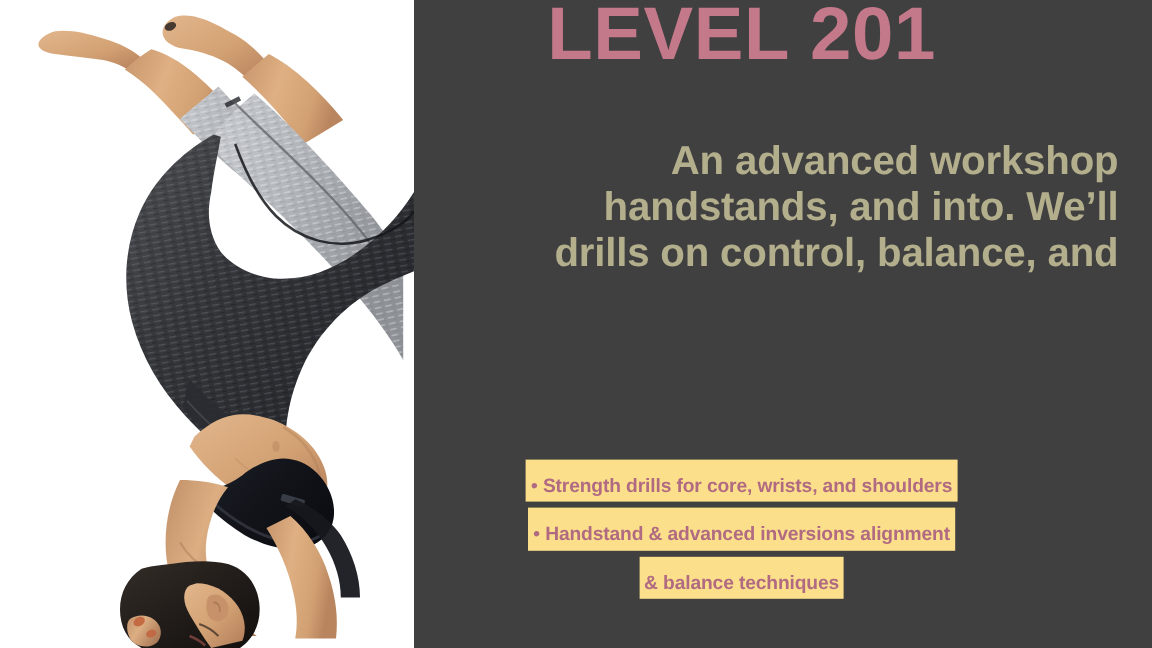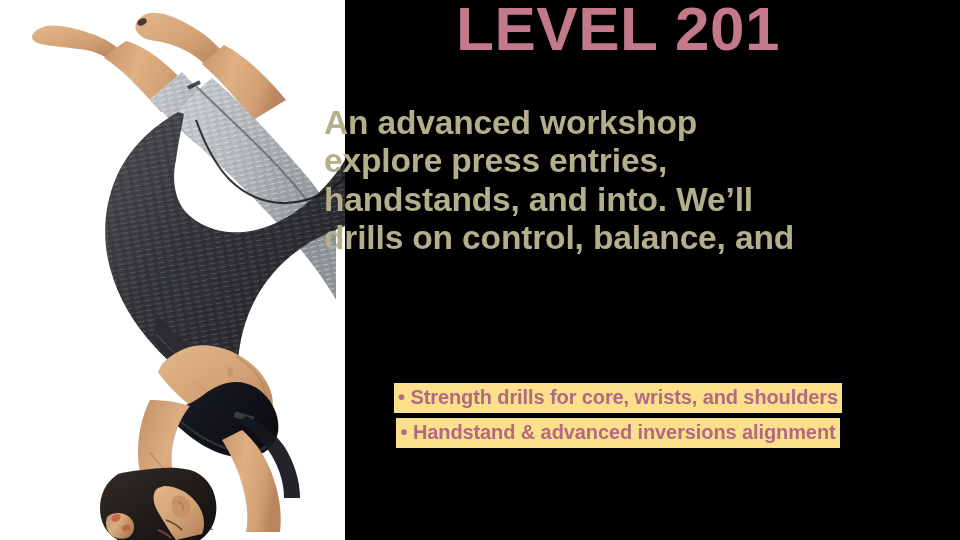--- a/index.html
+++ b/index.html
@@ -5,21 +5,21 @@
 <style>
   html, body {
     margin: 0;
     padding: 0;
     background: #ffffff;
   }
   #slide {
     position: relative;
     width: 960px;
     height: 540px;
-    background: #000000;
+    background: #404040;
     overflow: hidden;
     font-family: "Liberation Sans", sans-serif;
   }
 
   
   #photo {
     position: absolute;
     left: 0;
     top: 0;
     width: 345px;
@@ -48,23 +48,23 @@
     line-height: 1.08;
     font-weight: bold;
     letter-spacing: 0.5px;
     color: #c3798a;
     white-space: nowrap;
   }
 
   #paragraph {
     position: absolute;
     left: 36px;
-    top: 104px;
+    top: 116px;
     width: 608px;
-    text-align: left;
+    text-align: right;
     font-size: 33.5px;
     line-height: 1.145;
     font-weight: bold;
     color: #b3ae8c;
     letter-spacing: -0.15px;
   }
   #paragraph .pline { display: block; white-space: nowrap; }
 
   #bullets {
     position: absolute;
@@ -76,24 +76,24 @@
   .bullet-line {
     display: block;
     text-align: center;
     margin-bottom: 5px;
   }
   .bullet-line:last-child { margin-bottom: 0; }
   .bullet-text {
     display: inline-block;
     background: #fbdf8a;
     color: #b06a82;
-    font-size: 20px;
+    font-size: 16px;
     line-height: 1.34;
     font-weight: bold;
-    padding: 1px 4px 2px 4px;
+    padding: 12px 4px 2px 4px;
     white-space: nowrap;
     letter-spacing: -0.1px;
   }
   .bullet-marker { letter-spacing: 0; }
 </style>
 </head>
 <body>
 
 <div id="slide">
 
@@ -335,28 +335,30 @@
       </g>
     </svg>
   </div>
 
   <div id="content">
 
     <div id="title">LEVEL 201</div>
 
     <div id="paragraph">
       <span class="pline">An advanced workshop</span>
-      <span class="pline">explore press entries,</span>
       <span class="pline">handstands, and into. We’ll</span>
       <span class="pline">drills on control, balance, and</span>
     </div>
 
     <div id="bullets">
       <div class="bullet-line">
         <span class="bullet-text"><span class="bullet-marker">•</span> <span>Strength drills for core, wrists, and shoulders</span></span>
       </div>
       <div class="bullet-line">
         <span class="bullet-text"><span class="bullet-marker">•</span> <span>Handstand &amp; advanced inversions alignment</span></span>
       </div>
+      <div class="bullet-line">
+        <span class="bullet-text"><span>&amp; balance techniques</span></span>
+      </div>
     </div>
 
   </div>
 </div>
 
 </body></html>

